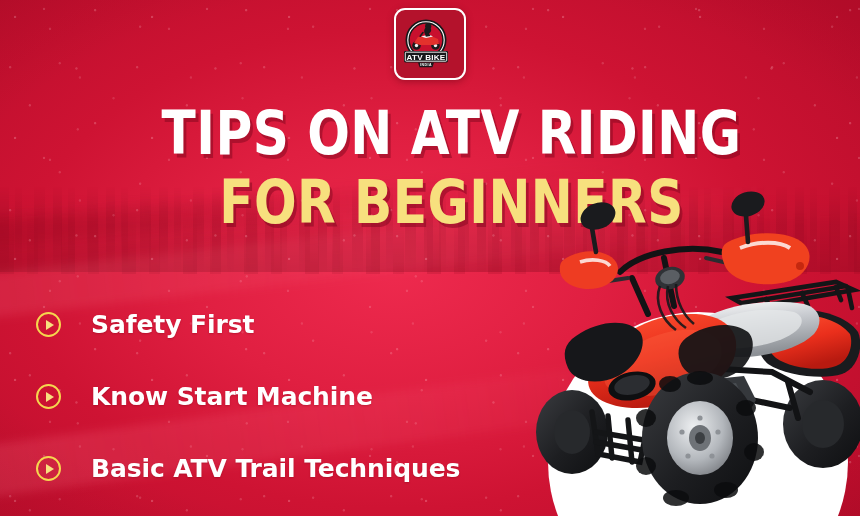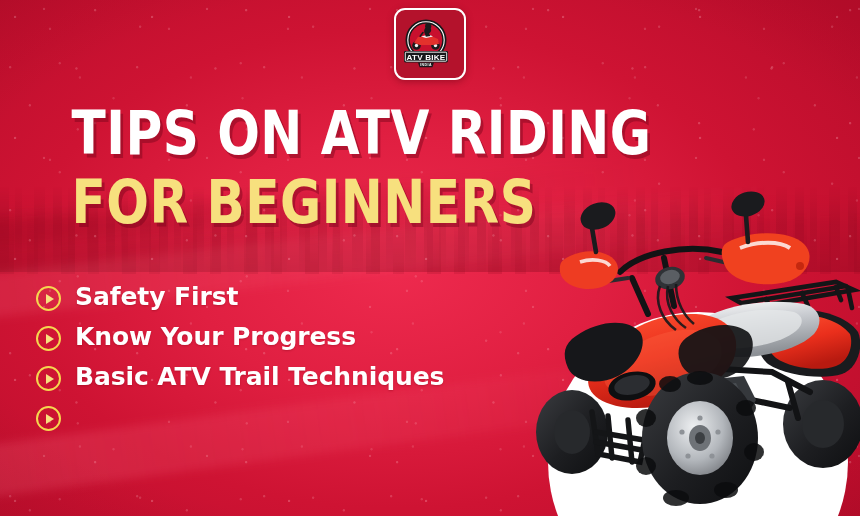--- a/index.html
+++ b/index.html
@@ -112,20 +112,21 @@
     border:2.5px solid #FFFFFF;
     display:flex; align-items:center; justify-content:flex-start;
     box-shadow:0 2px 7px rgba(90,0,14,.4);
   }
   .logo-svg { display:block; }
 
   
   .headline {
     position:absolute;
     left:0; right:0; top:103px;
+    text-align:center;
     line-height:1;
     pointer-events:none;
     padding-left:43px;
   }
   .title-1 {
     display:block;
     font-family:"Liberation Sans Narrow","DejaVu Sans Condensed","Liberation Sans", sans-serif;
     font-weight:700;
     font-size:60px;
     letter-spacing:.5px;
@@ -146,24 +147,25 @@
   }
 
   
   .bullet-list {
     position:absolute;
     left:36px; top:272px;
     list-style:none;
   }
   .bullet-item {
     display:flex;
-    align-items:flex-end;
-    gap:14px;
+    align-items:center;
+    gap:30px;
     height:39px;
     margin-bottom:1px;
+    margin-top:33px;
   }
   .bullet-icon {
     flex:0 0 auto;
     width:25px; height:25px;
     border-radius:50%;
     border:2.5px solid #F5D74E;
     display:flex; align-items:center; justify-content:center;
   }
   .bullet-icon .tri {
     width:0; height:0;
@@ -251,21 +253,21 @@
     <li class="bullet-item">
       <span class="bullet-icon">
           <span class="tri"></span>
         </span>
       <span class="bullet-label">Safety First</span>
     </li>
     <li class="bullet-item">
       <span class="bullet-icon">
           <span class="tri"></span>
         </span>
-      <span class="bullet-label">Know Your Progress</span>
+      <span class="bullet-label">Know Start Machine</span>
     </li>
     <li class="bullet-item">
       <span class="bullet-icon">
           <span class="tri"></span>
         </span>
       <span class="bullet-label">Basic ATV Trail Techniques</span>
     </li>
     <li class="bullet-item">
       <span class="bullet-icon">
           <span class="tri"></span>

